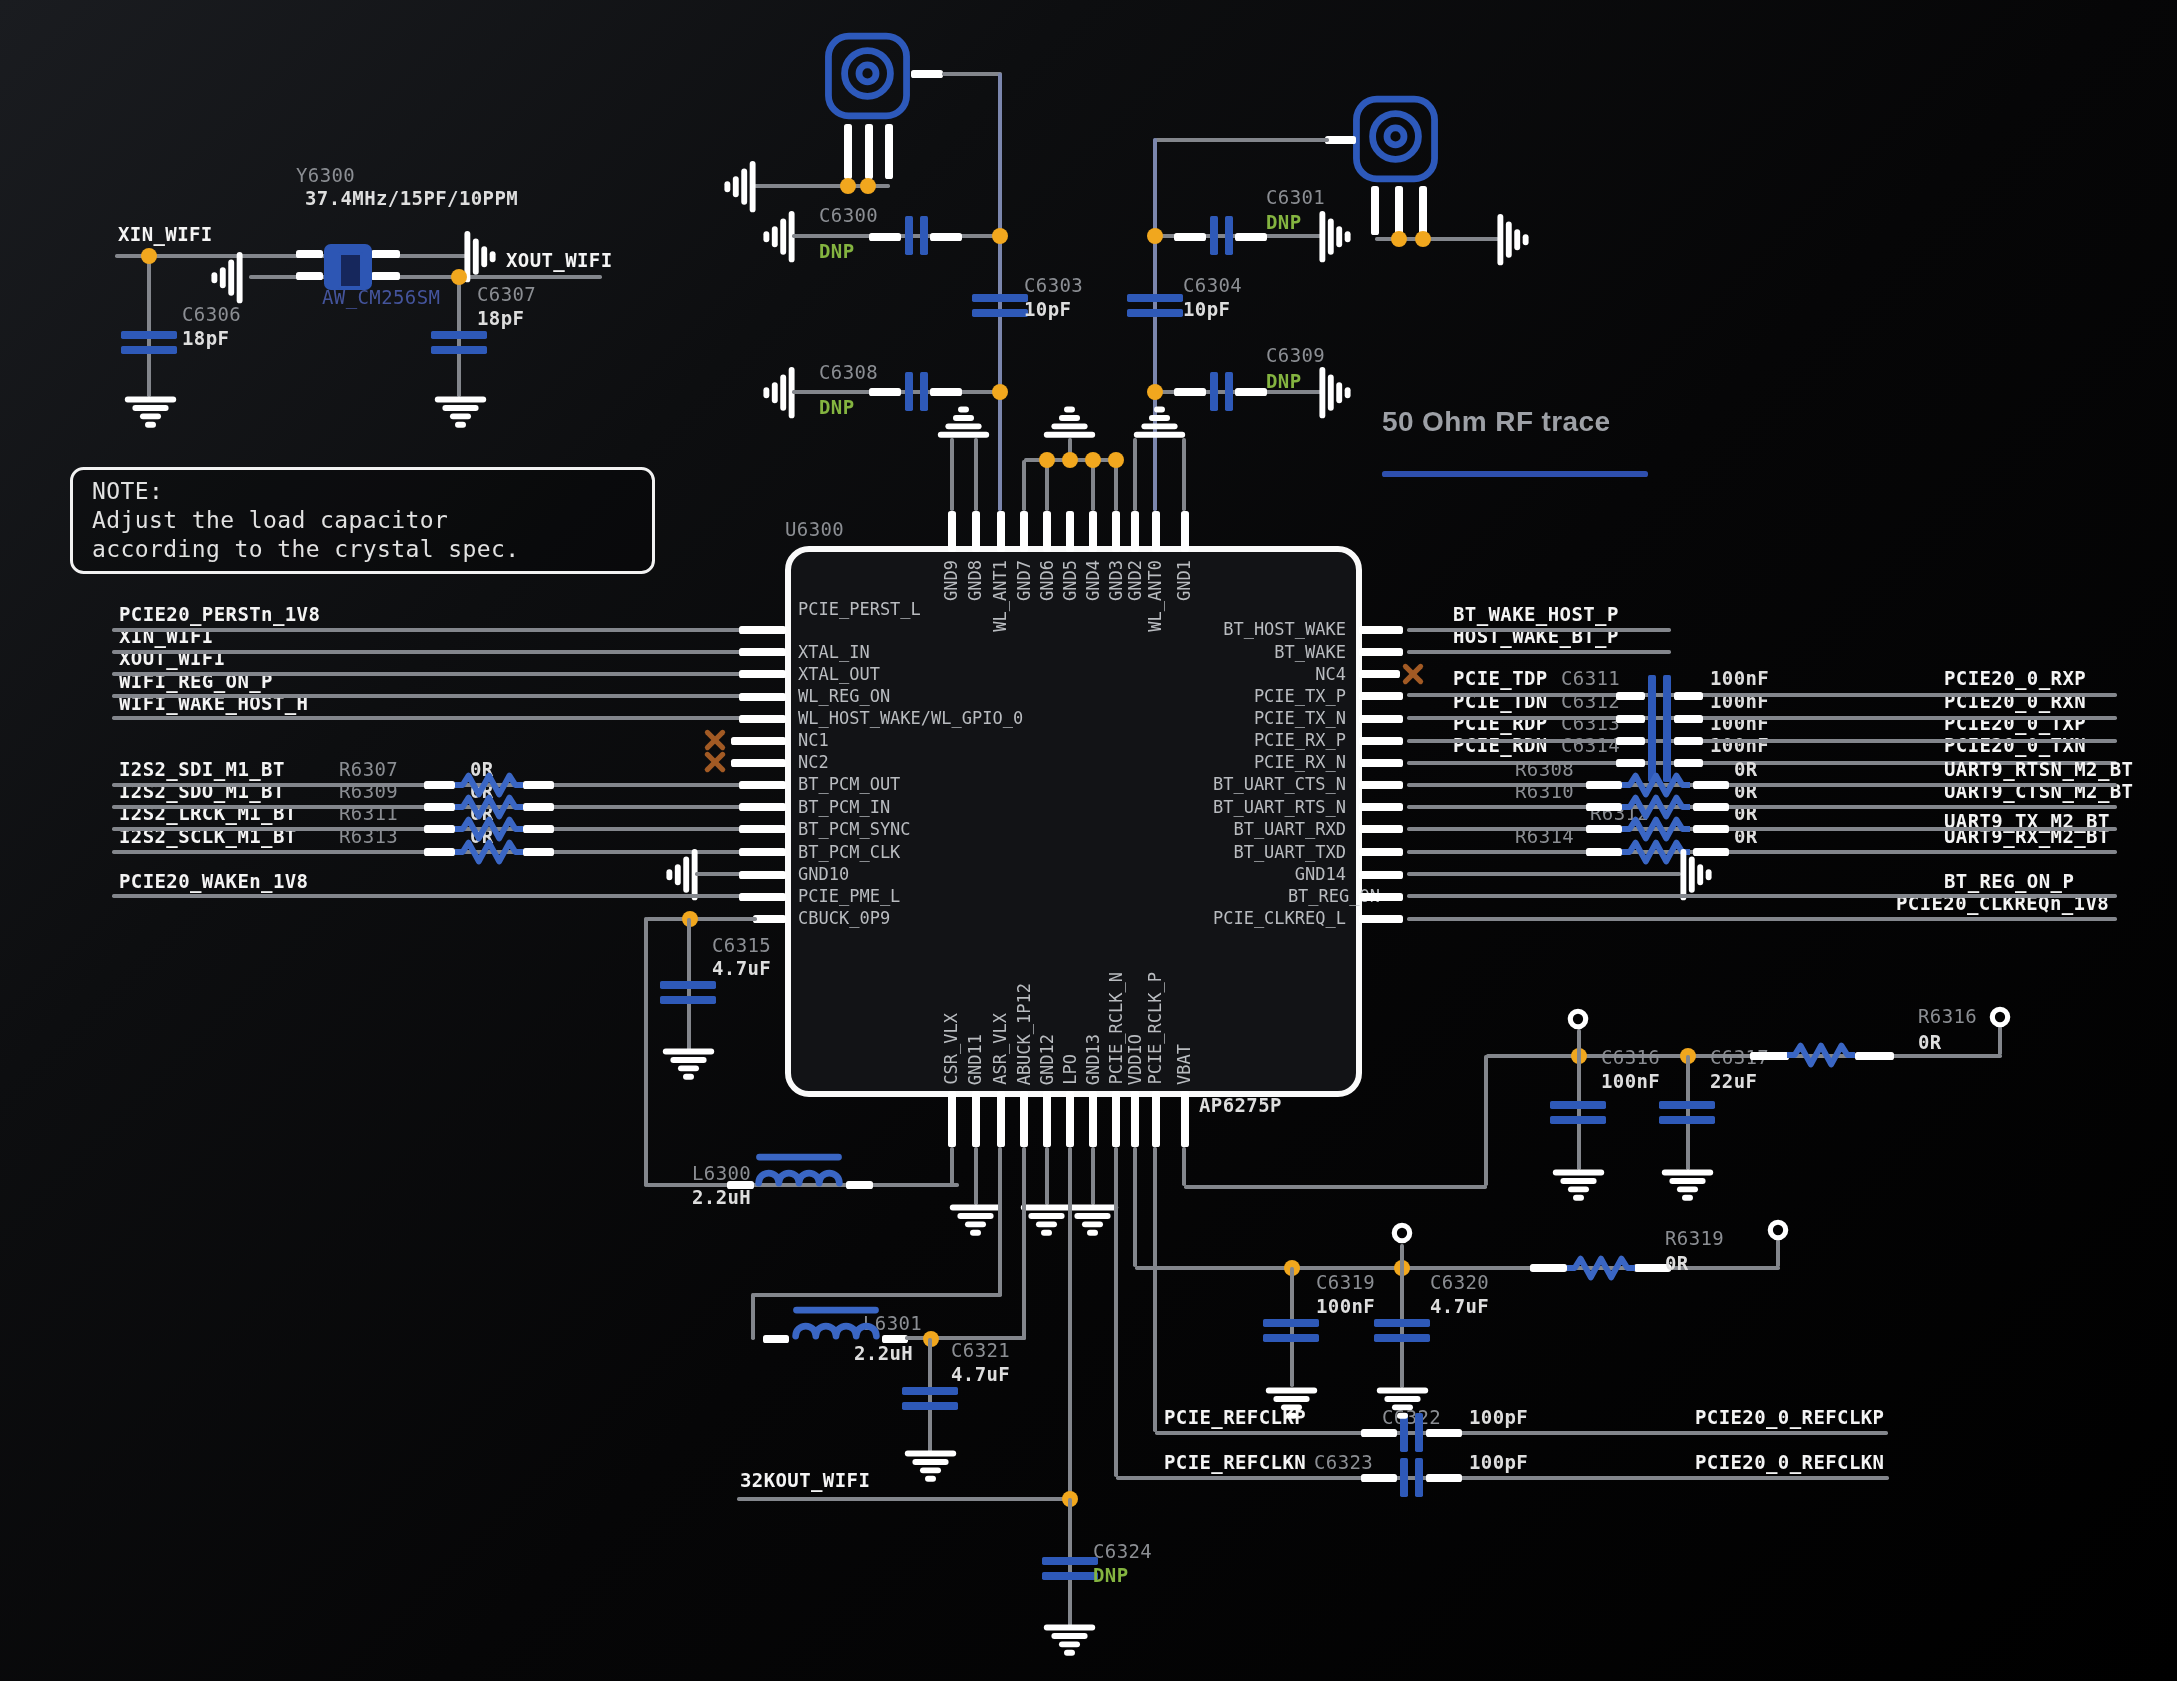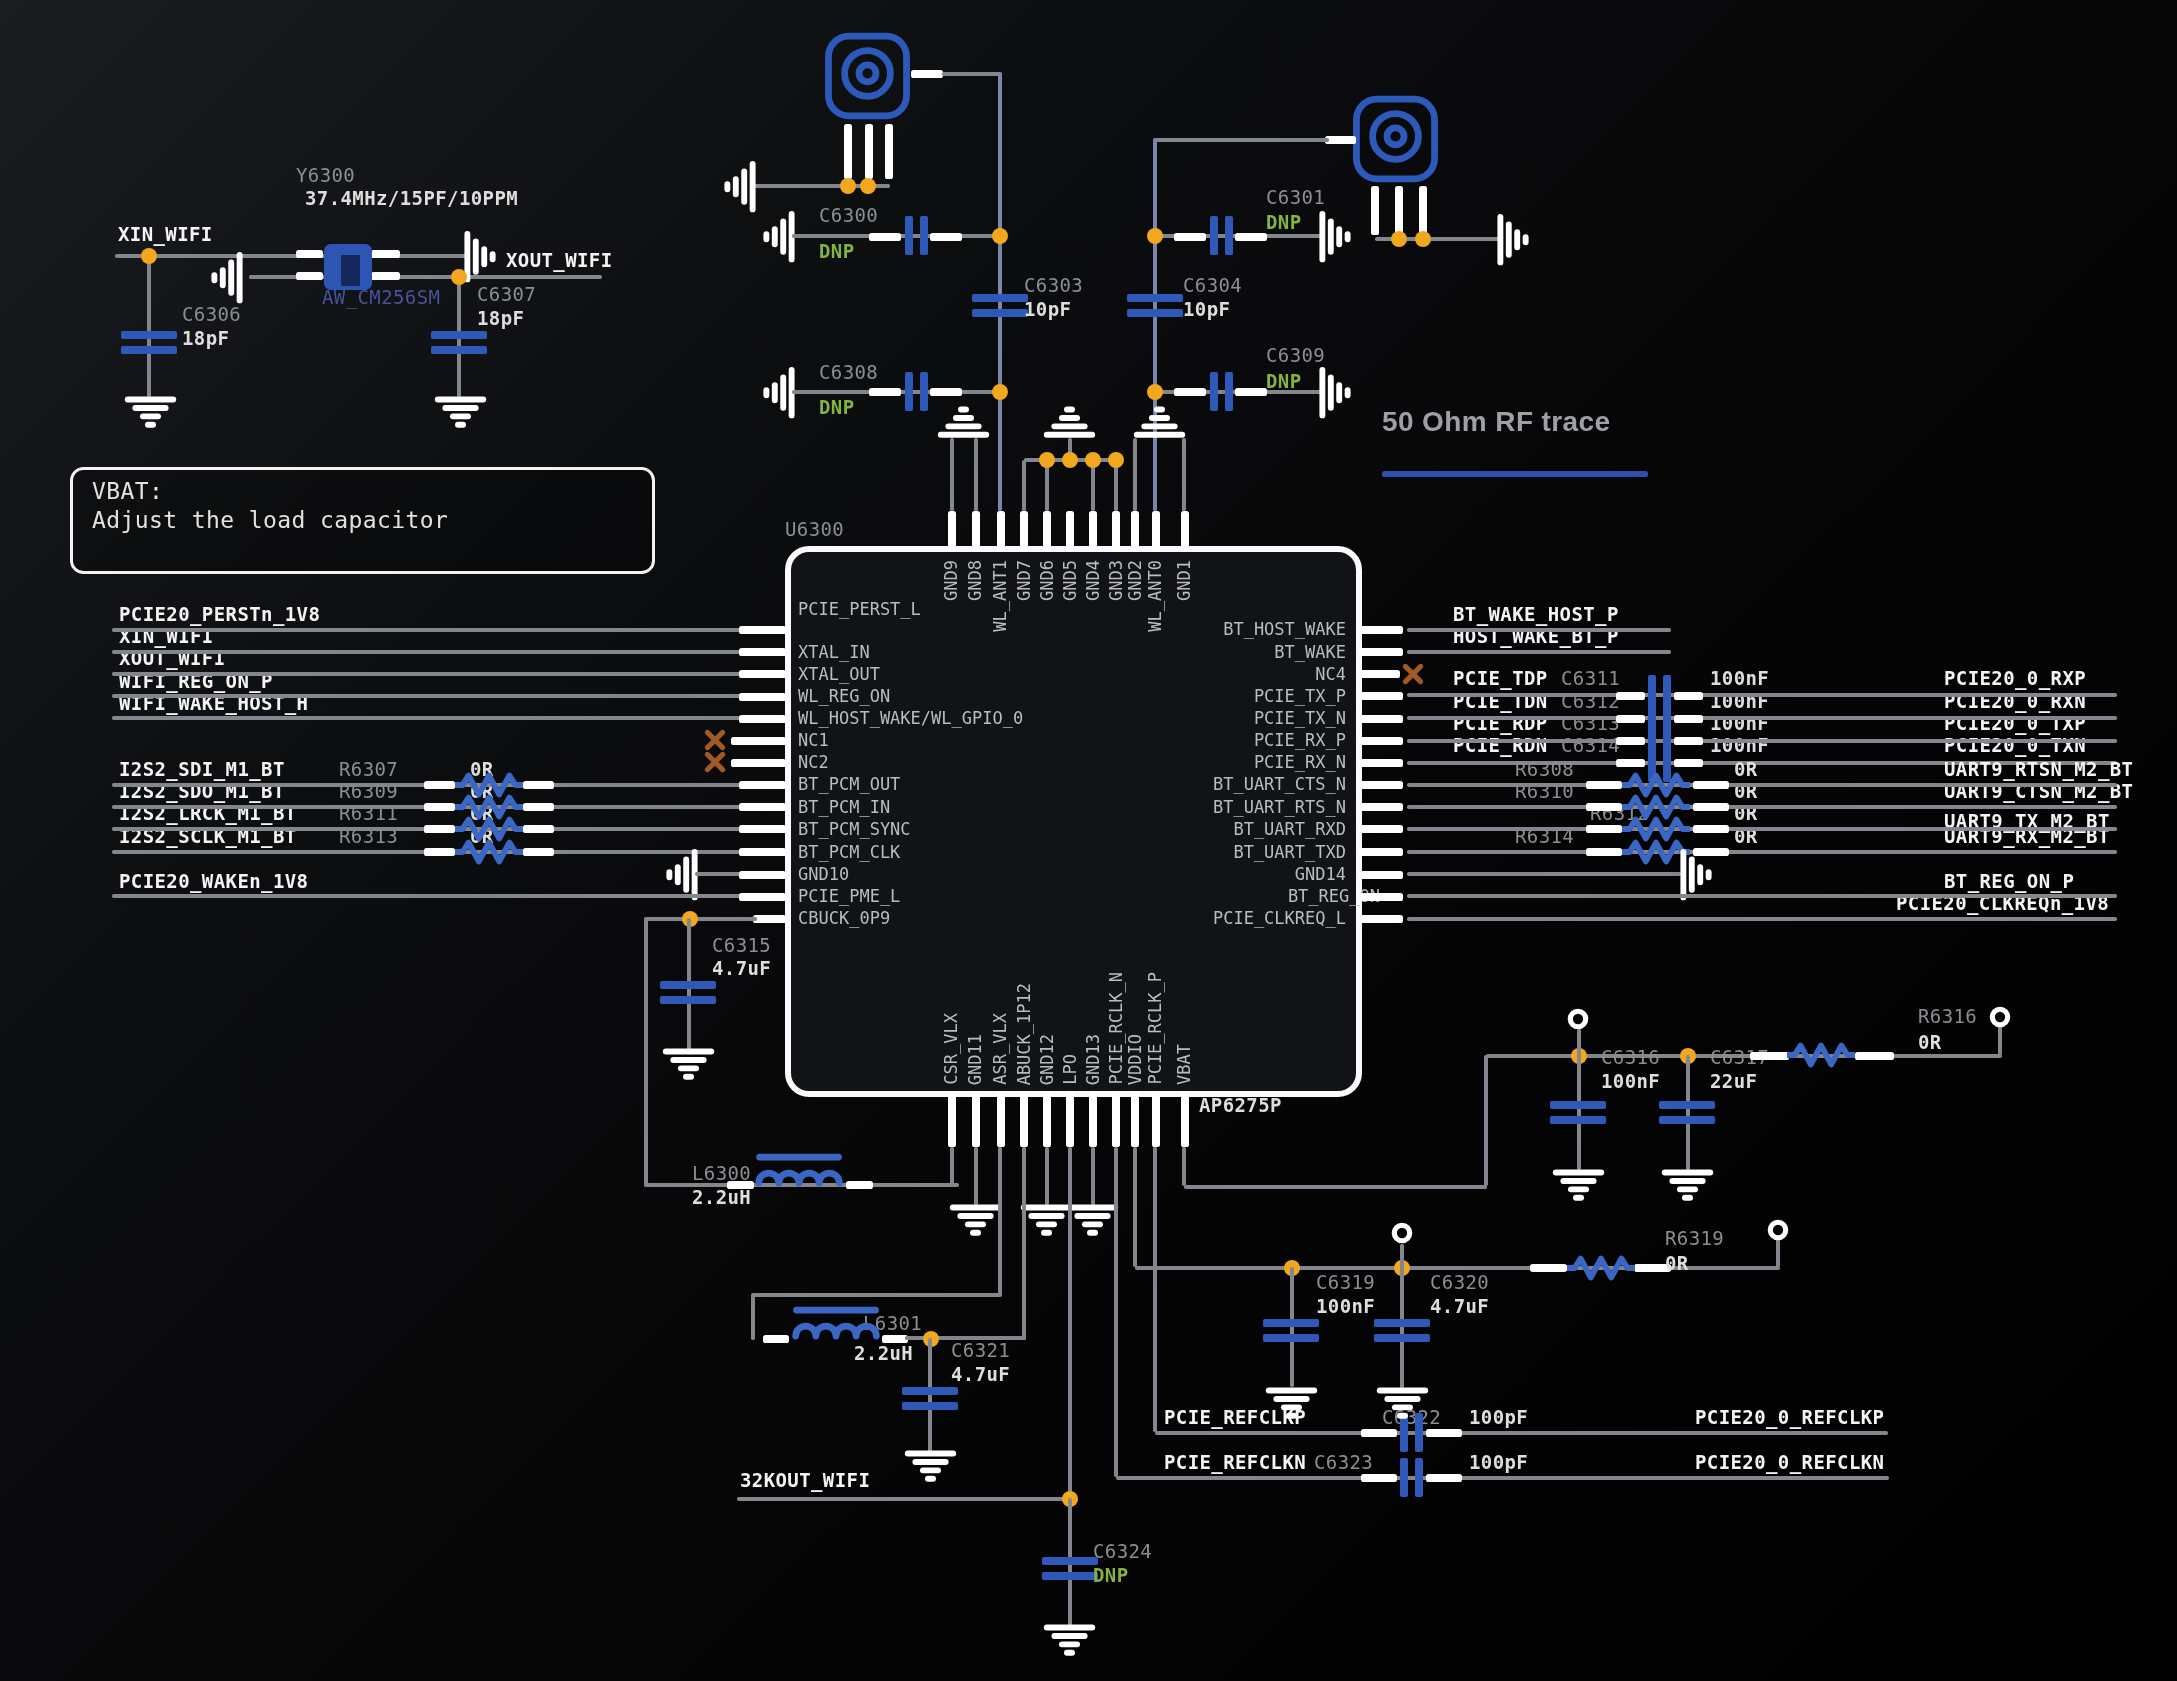--- a/index.html
+++ b/index.html
@@ -127,22 +127,23 @@
 <div class="l" style="left:477px;top:283px">C6307</div>
 <div class="l vl" style="left:477px;top:307px">18pF</div>
 <svg class="sym" width="51" height="32" style="left:125px;top:397px" viewBox="0 0 60 38">
       <use href="#g-dn"></use>
     </svg>
 <svg class="sym" width="51" height="32" style="left:435px;top:397px" viewBox="0 0 60 38">
       <use href="#g-dn"></use>
     </svg>
 
 <div class="note" style="left:70px;top:467px;width:579px;height:101px"></div>
-<div class="l nt" style="left:92px;top:474px">VBAT:</div>
+<div class="l nt" style="left:92px;top:474px">NOTE:</div>
 <div class="l nt" style="left:92px;top:503px">Adjust the load capacitor</div>
+<div class="l nt" style="left:92px;top:532px">according to the crystal spec.</div>
 
 <svg class="sym" width="89" height="90" style="left:823px;top:31px" viewBox="0 0 104 106">
       <use href="#ant"></use>
     </svg>
 <div class="sw" style="left:911px;top:70px;width:32px"></div>
 <div class="w" style="left:942px;top:72px;width:60px"></div>
 <div class="sv" style="left:844px;top:124px;height:55px"></div>
 <div class="sv" style="left:865px;top:124px;height:55px"></div>
 <div class="sv" style="left:885px;top:124px;height:55px"></div>
 <div class="w" style="left:754px;top:184px;width:136px"></div>

